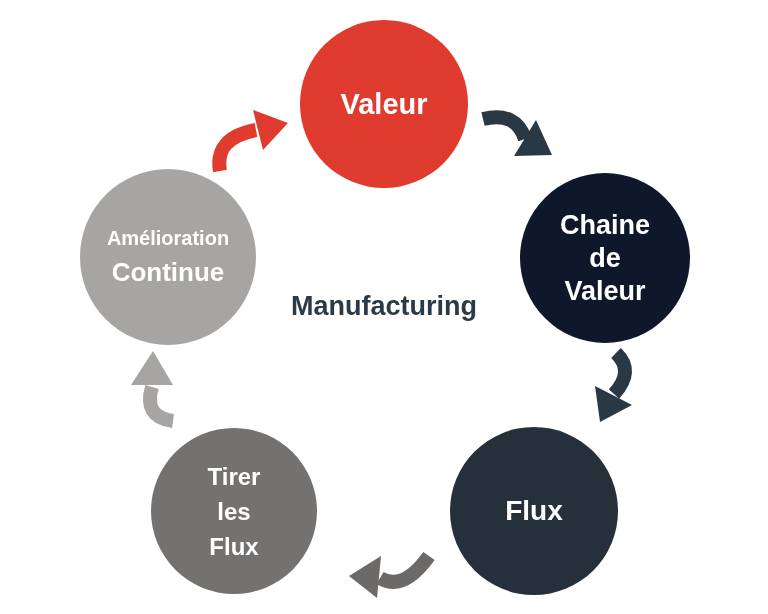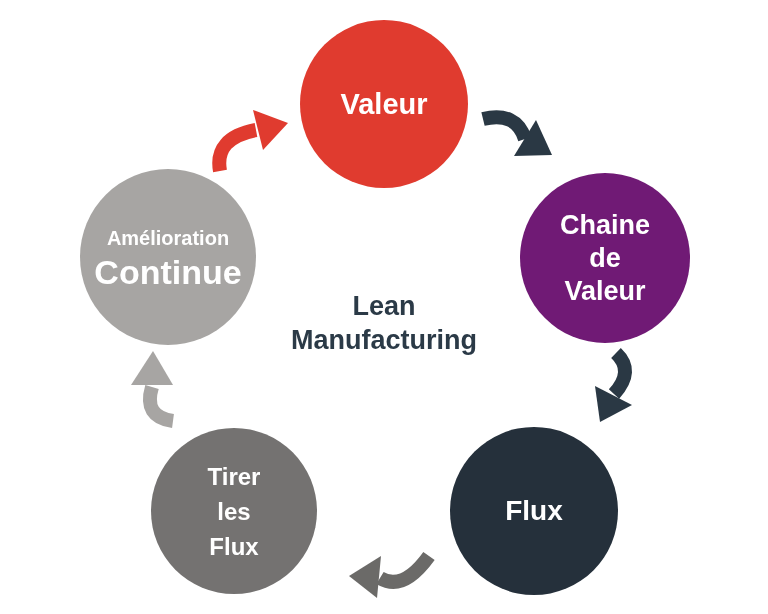--- a/index.html
+++ b/index.html
@@ -27,21 +27,21 @@
     font-weight: bold;
     text-align: center;
   }
   .node span { display: block; }
   .n-valeur       { left: 300px; top: 20px;  width: 168px; height: 168px; font-size: 29px; }
   .n-chaine       { left: 520px; top: 173px; width: 170px; height: 170px; font-size: 27px; line-height: 33px; }
   .n-flux         { left: 450px; top: 427px; width: 168px; height: 168px; font-size: 28px; }
   .n-tirer        { left: 151px; top: 428px; width: 166px; height: 166px; font-size: 24px; line-height: 35px; }
   .n-amelioration { left: 80px;  top: 169px; width: 176px; height: 176px; }
   .n-amelioration .line-sm { font-size: 20px; line-height: 31px; }
-  .n-amelioration .line-lg { font-size: 34px; line-height: 37px; }
+  .n-amelioration .line-lg { font-size: 26px; line-height: 37px; }
   .center-label {
     position: absolute;
     left: 234px; top: 289px;
     width: 300px;
     text-align: center;
     color: #2b3a47;
     font-weight: bold;
     font-size: 27px;
     line-height: 34px;
   }
@@ -77,21 +77,21 @@
     <g>
       <path d="M 173 421 Q 143 417 152 387" fill="none" stroke-width="14" stroke="#a7a5a3"></path>
       <polygon points="153,351 131,385 173,385" fill="#a7a5a3"></polygon>
     </g>
   </svg>
 
   <div class="node n-valeur" style="background-color: rgb(224, 59, 47);">
     <span>Valeur</span>
   </div>
 
-  <div class="node n-chaine" style="background-color: #701a75;">
+  <div class="node n-chaine" style="background-color: #0f172a;">
     <span>Chaine</span>
     <span>de</span>
     <span>Valeur</span>
   </div>
 
   <div class="node n-flux" style="background-color: rgb(37, 48, 59);">
     <span>Flux</span>
   </div>
 
   <div class="node n-tirer" style="background-color: rgb(116, 114, 113);">
@@ -99,17 +99,16 @@
     <span>les</span>
     <span>Flux</span>
   </div>
 
   <div class="node n-amelioration" style="background-color: rgb(167, 165, 163);">
     <span class="line-sm">Amélioration</span>
     <span class="line-lg">Continue</span>
   </div>
 
   <div class="center-label">
-    <span>Lean</span>
     <span>Manufacturing</span>
   </div>
 
 </div>
 
 </body></html>

